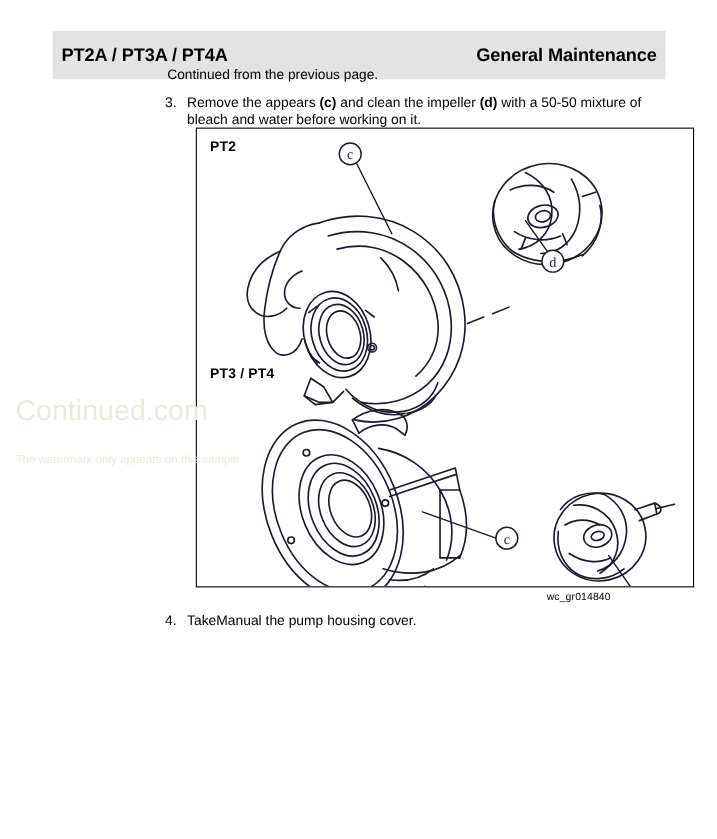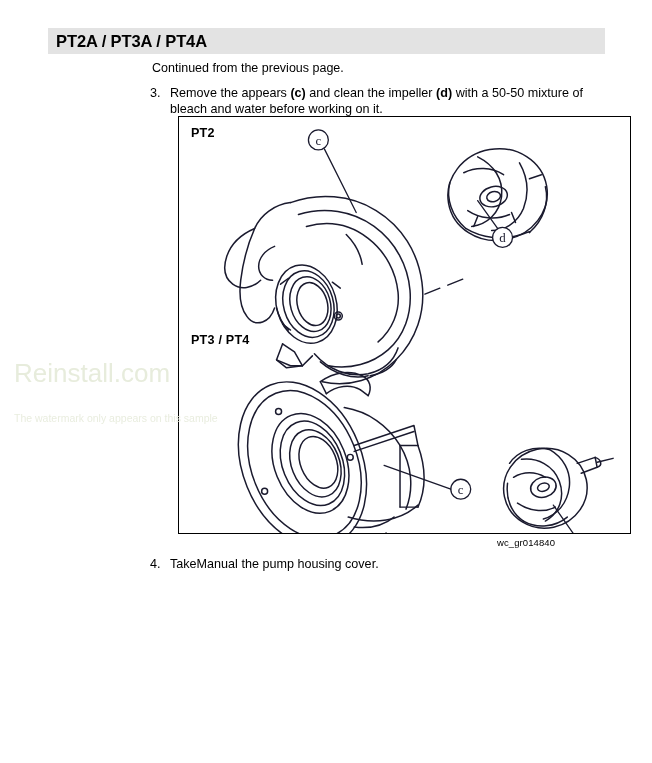--- a/index.html
+++ b/index.html
@@ -15,21 +15,21 @@
     font-family: "Liberation Sans", sans-serif;
     color: #000000;
   }
 
   
   .header-bar {
     position: absolute;
     left: 48px;
     top: 28px;
     width: 557px;
-    height: 26px;
+    height: 44px;
     background: #e3e3e3;
     display: flex;
     align-items: center;
     justify-content: space-between;
     box-sizing: border-box;
     padding: 0 8px 0 8px;
   }
   .header-model {
     font-size: 16.5px;
     font-weight: bold;
@@ -131,20 +131,21 @@
     color: #e9eddf;
     margin-top: 23px;
     white-space: nowrap;
   }
 </style>
 </head>
 <body>
 
 <div class="header-bar">
   <span class="header-model">PT2A / PT3A / PT4A</span>
+  <span class="header-section">General Maintenance</span>
 </div>
 
 <div class="continued-note">Continued from the previous page.</div>
 
 <div class="step step-3">
   <span class="step-num">3.</span>
   <span class="step-body"><span>Remove the appears </span><span class="b">(c)</span><span> and clean the impeller </span><span class="b">(d)</span><span> with a 50-50 mixture of bleach and water before working on it.</span></span>
 </div>
 
 <div class="figure-box">
@@ -307,15 +308,15 @@
 </div>
 
 <div class="fig-id">wc_gr014840</div>
 
 <div class="step step-4">
   <span class="step-num">4.</span>
   <span class="step-body">TakeManual the pump housing cover.</span>
 </div>
 
 <div class="watermark">
-  <div class="wm-main">Reinstall.com</div>
+  <div class="wm-main">Continued.com</div>
   <div class="wm-sub">The watermark only appears on this sample</div>
 </div>
 
 </body></html>

